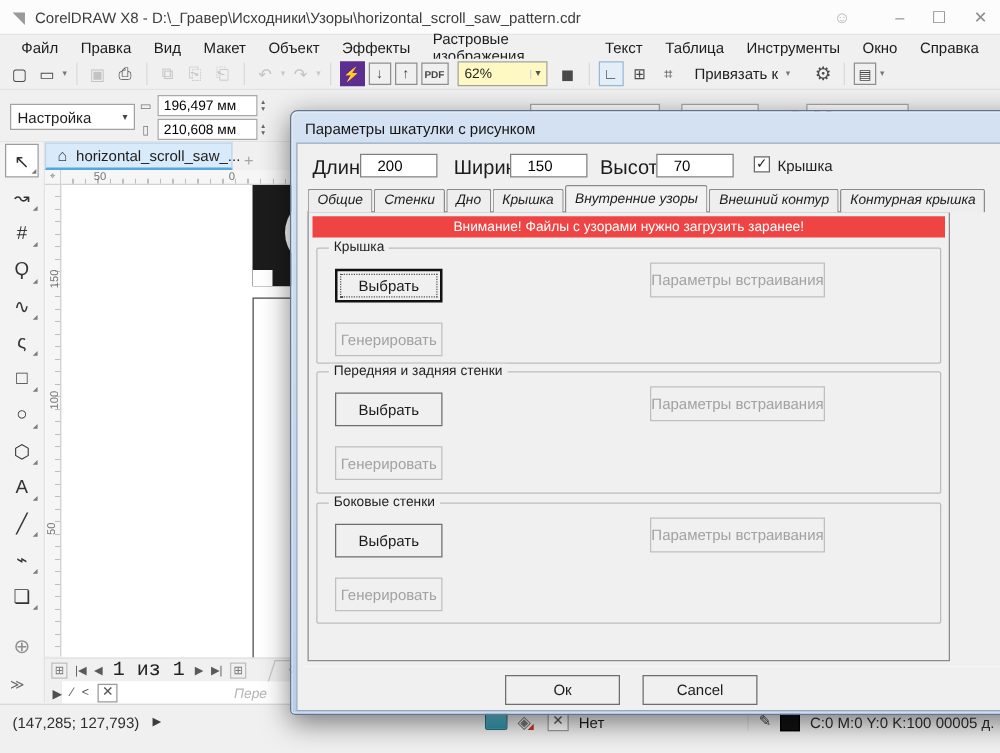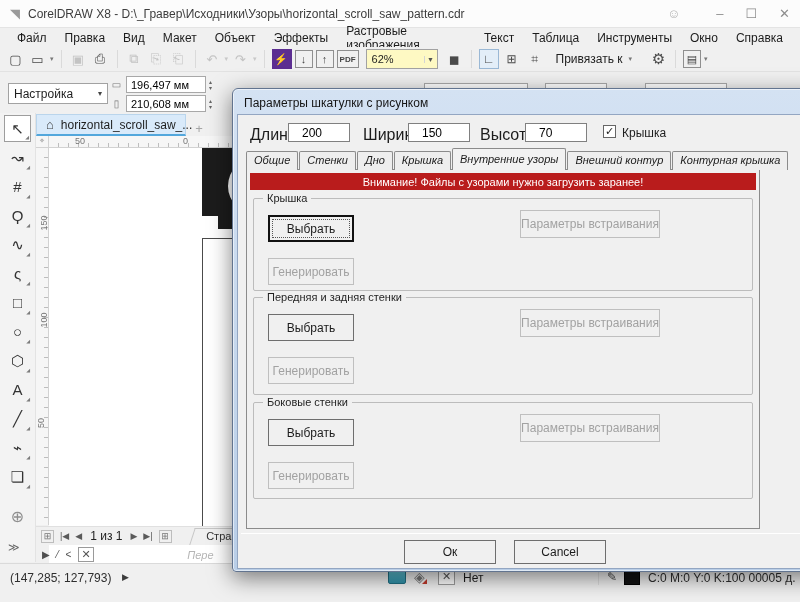--- a/index.html
+++ b/index.html
@@ -70,21 +70,21 @@
   .page{position:absolute;left:-1px;top:-5px;width:262px;height:525px;background:#fff;border:1px solid #b3b3b3;box-shadow:2px 2px 0 rgba(0,0,0,.1);}
   .blk{position:absolute;left:153px;top:0;width:109px;height:85px;background:#1c1c1c;overflow:hidden;}
   .blk-circle{position:absolute;left:26px;top:13px;width:58px;height:58px;border-radius:50%;background:#fff;}
   .blk-dot{position:absolute;left:44px;top:30px;width:24px;height:24px;border-radius:50%;background:#1c1c1c;}
   .blk-notch{position:absolute;left:0;bottom:0;width:16px;height:13px;background:#fff;}
   .pat{position:absolute;left:153px;top:94px;width:108px;height:290px;background:#fff;border:1px solid #4a4a4a;}
   
   .pagenav{position:absolute;left:36px;top:526px;right:0;height:19px;background:#f0f0f0;border-top:1px solid #e0e0e0;display:flex;align-items:center;gap:6px;padding-left:5px;font-size:10px;color:#4a4a4a;}
   .pn-btn{font-size:9px;color:#5a5a5a;}
   .pn-box{width:13px;height:13px;border:1px solid #bdbdbd;font-size:9px;line-height:11px;text-align:center;color:#777;}
-  .pn-info{font-size:12px;color:#222;margin:0 2px;}
+  .pn-info{font-size:16px;color:#222;margin:0 2px;font-family:Liberation Mono, monospace;}
   .pages-tab{margin-left:14px;border:1px solid #c6c6c6;border-bottom:none;background:#f0f0f0;transform:skewX(-18deg);padding:1px 13px;height:17px;}
   .pages-tab span{display:inline-block;transform:skewX(18deg);font-size:11px;color:#333;}
   .palrow{position:absolute;left:36px;top:546px;right:0;height:17px;display:flex;align-items:center;gap:7px;padding-left:6px;color:#4f4f4f;font-size:10px;}
   .pal-swatch{width:16px;height:15px;border:1px solid #9a9a9a;background:#fff;color:#555;font-size:11px;line-height:13px;text-align:center;}
   .pal-hint{margin-left:86px;color:#b5b5b5;font-style:italic;font-size:11px;}
   .statusbar{position:absolute;left:0;right:0;top:563px;height:39px;background:#f0f0f0;border-top:1px solid #dadada;}
   .coords{position:absolute;left:10px;top:7px;color:#2e2e2e;}
   .coords-arrow{position:absolute;left:122px;top:8px;font-size:9px;color:#3c3c3c;}
   .monitor{position:absolute;left:388px;top:6px;width:18px;height:14px;border:1px solid #1f6f83;border-radius:2px;background:linear-gradient(#63c7da,#2e8ea6);}
   .fill-ic{position:absolute;left:414px;top:5px;font-size:14px;color:#787878;}
@@ -101,21 +101,21 @@
   .dlg-close{position:absolute;right:1px;top:-2px;width:44px;height:18px;background:linear-gradient(#f2a893,#d9503a 45%,#b23020);border:1px solid #8c1f10;border-radius:0 4px 5px 5px;color:#fff;font-size:10px;font-weight:bold;display:flex;align-items:center;justify-content:center;text-shadow:0 1px 1px rgba(0,0,0,.45);}
   .dlg-client{position:relative;background:#f0f0f0;border:1px solid #93a6c2;height:455px;}
   .dlab{position:absolute;top:11px;font-size:16px;color:#1c1c1c;}
   .dinput{position:absolute;top:8px;height:19px;background:#fff;border:1px solid #808080;font:12px "Liberation Sans",sans-serif;padding-left:13px;}
   .chk{position:absolute;left:365px;top:10px;width:13px;height:13px;border:1px solid #666;background:#fff;font-size:11px;line-height:11px;text-align:center;color:#222;}
   .chk-label{position:absolute;left:384px;top:11px;}
   .tabs{position:absolute;left:8px;top:33px;height:22px;display:flex;align-items:flex-end;z-index:2;}
   .tab{height:19px;padding:2px 7px 0 7px;border:1px solid #8b8b8b;border-bottom:none;border-radius:2px 2px 0 0;background:#eee;font-size:11px;white-space:nowrap;margin-right:1px;color:#1c1c1c;font-style:italic;}
   .tab.active{height:22px;background:#f2f2f2;padding-top:4px;position:relative;z-index:3;}
   .panel{position:absolute;left:8px;top:54px;width:514px;height:360px;border:1px solid #8b8b8b;background:#f0f0f0;z-index:1;}
-  .warn{position:absolute;left:3px;right:3px;top:3px;height:17px;background:#b91c1c;color:#fff;font-size:11px;display:flex;align-items:center;justify-content:center;}
+  .warn{position:absolute;left:3px;right:3px;top:3px;height:17px;background:#ef4444;color:#fff;font-size:11px;display:flex;align-items:center;justify-content:center;}
   .grp{position:absolute;left:6px;width:500px;border:1px solid #bcbcbc;border-radius:2px;}
   .grp-title{position:absolute;left:9px;top:-7px;background:#f0f0f0;padding:0 4px;font-size:11px;color:#1f1f1f;}
   .btn{position:absolute;background:#f0f0f0;border:1px solid #6e6e6e;font:12px "Liberation Sans",sans-serif;color:#1c1c1c;display:flex;align-items:center;justify-content:center;}
   .btn.disabled{border-color:#bfbfbf;color:#a2a2a2;}
   .btn.focused{border:2px solid #111;}
   .btn.focused::after{content:"";position:absolute;inset:2px;border:1px dotted #555;}
   .bsel{left:14px;top:16px;width:86px;height:27px;}
   .bgen{left:14px;top:59px;width:86px;height:27px;}
   .bemb{left:266px;top:11px;width:140px;height:28px;}
   .sep{position:absolute;left:3px;right:3px;top:418px;height:1px;background:#cfcfcf;border-bottom:1px solid #fff;}

